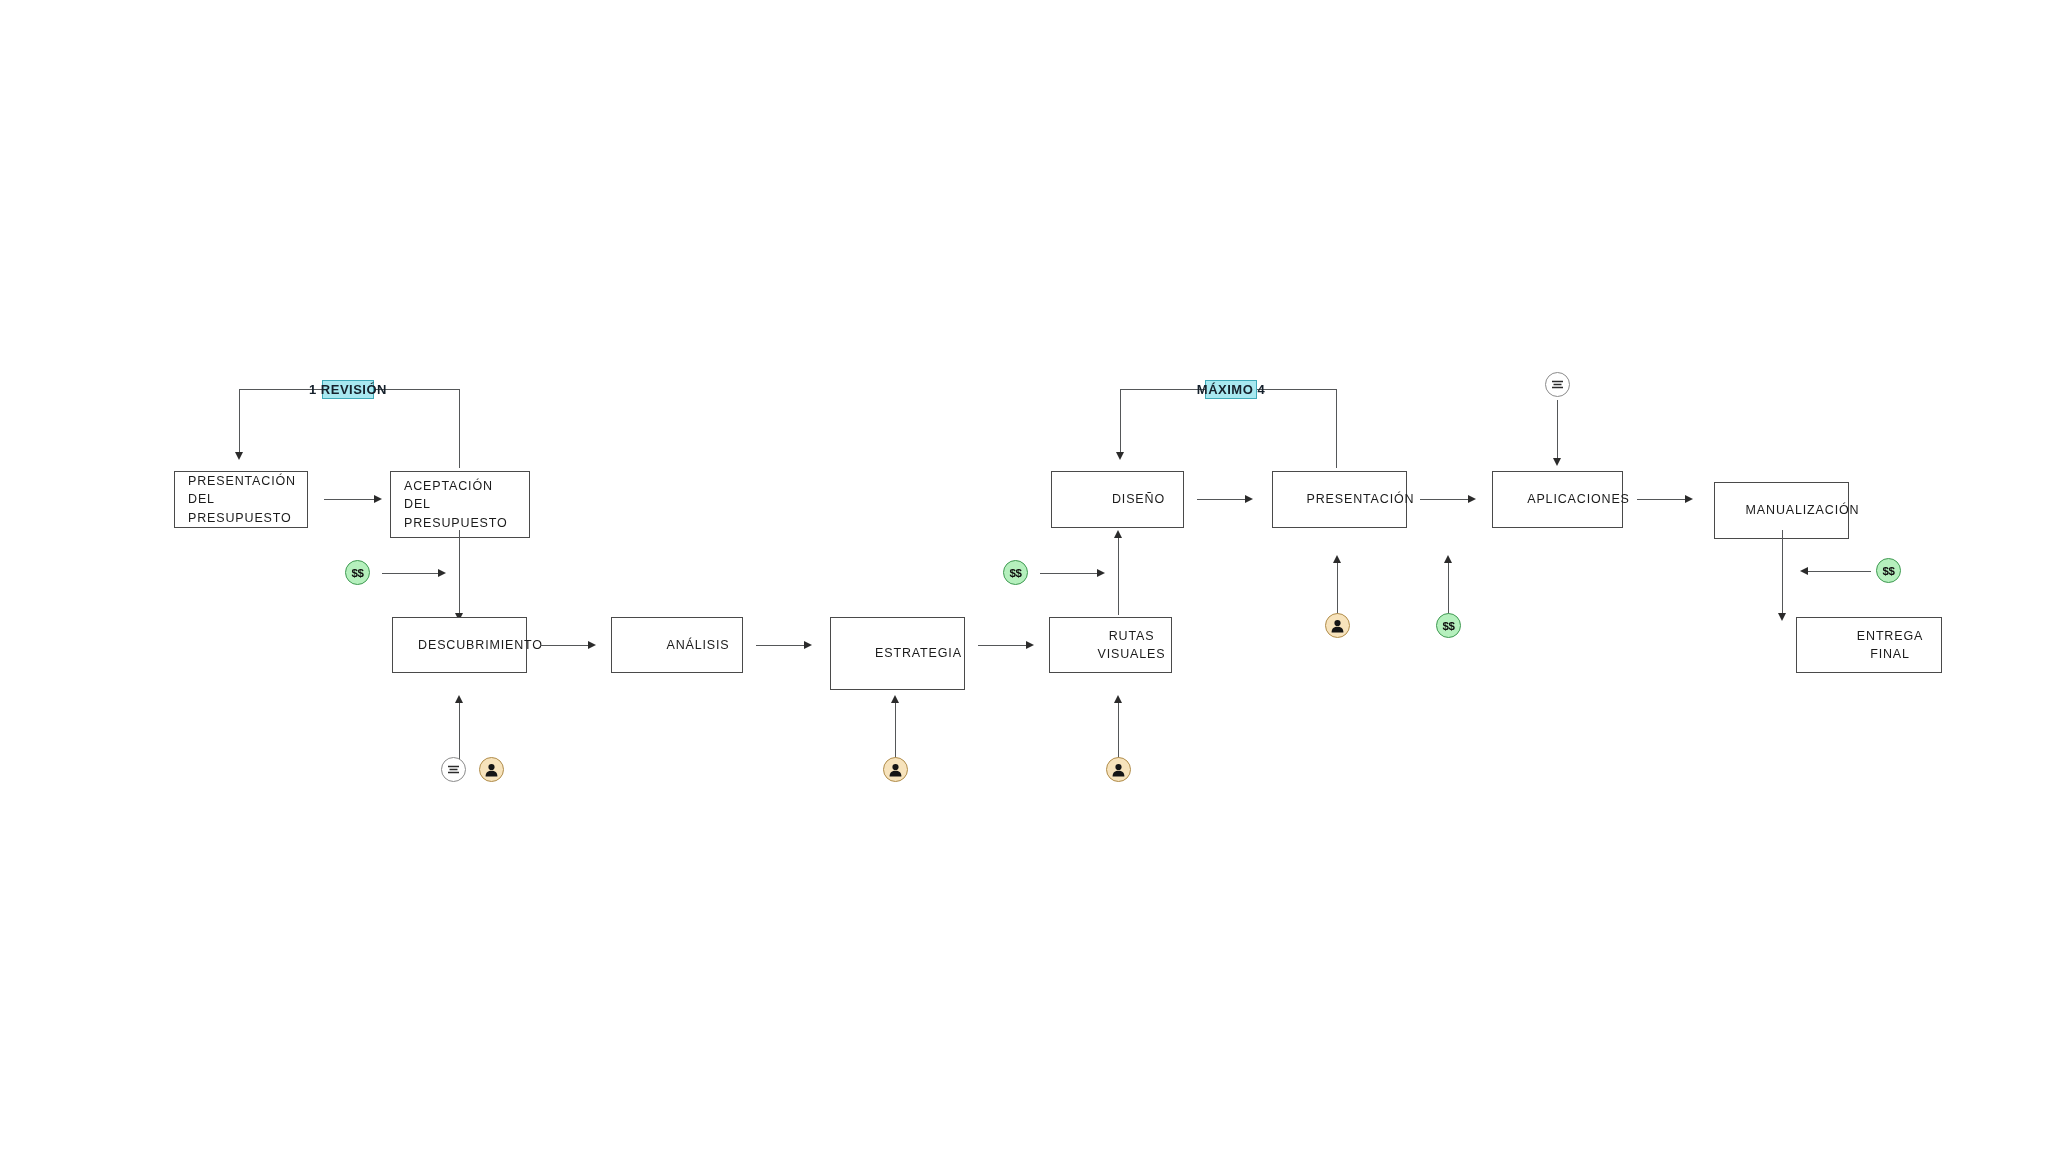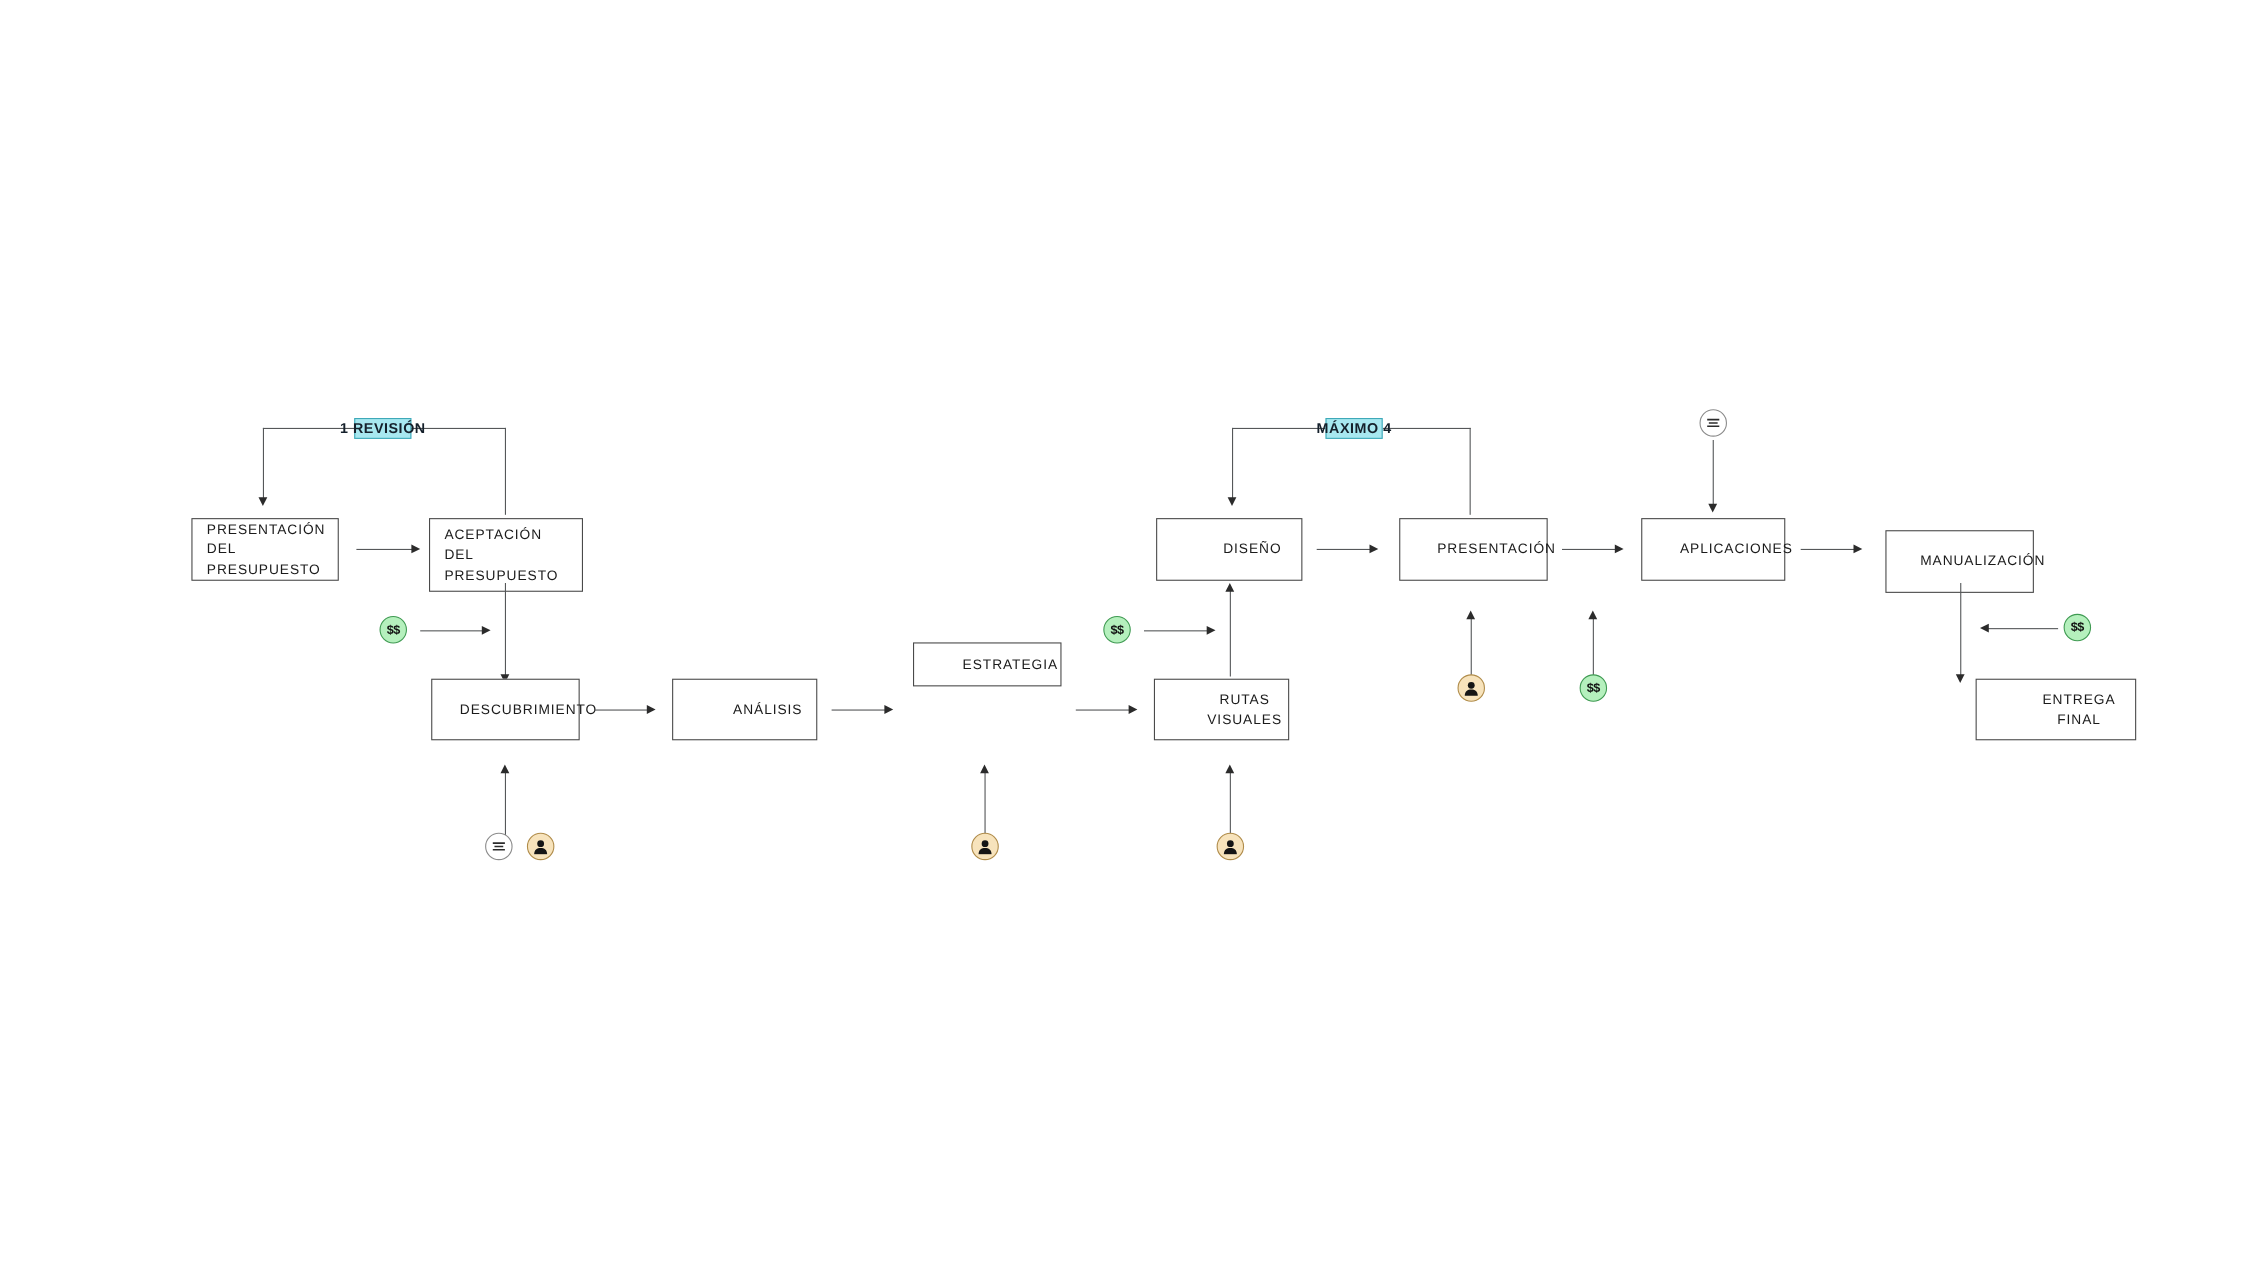--- a/index.html
+++ b/index.html
@@ -145,21 +145,21 @@
   <div class="node" style="left:392px; top:617px; width:135px; height:56px;">DESCUBRIMIENTO</div>
 
   <div class="hline" style="left:540px; top:645px; width:50px;"></div>
   <div class="arrow-head arrow-right" style="left:588px; top:641px;"></div>
 
   <div class="node" style="left:611px; top:617px; width:132px; height:56px;">ANÁLISIS</div>
 
   <div class="hline" style="left:756px; top:645px; width:50px;"></div>
   <div class="arrow-head arrow-right" style="left:804px; top:641px;"></div>
 
-  <div class="node" style="left:830px; top:584px; width:135px; height:40px;">ESTRATEGIA</div>
+  <div class="node" style="left:830px; top:617px; width:135px; height:73px;">ESTRATEGIA</div>
 
   <div class="hline" style="left:978px; top:645px; width:50px;"></div>
   <div class="arrow-head arrow-right" style="left:1026px; top:641px;"></div>
 
   <div class="node" style="left:1049px; top:617px; width:123px; height:56px;">RUTAS VISUALES</div>
 
   <div class="vline" style="left:459px; top:700px; height:60px;"></div>
   <div class="arrow-head arrow-up" style="left:455px; top:695px;"></div>
   <div class="icon-circle icon-brief" style="left:441px; top:757px;">
     <svg width="15" height="11" viewBox="0 0 15 11" aria-hidden="true">

